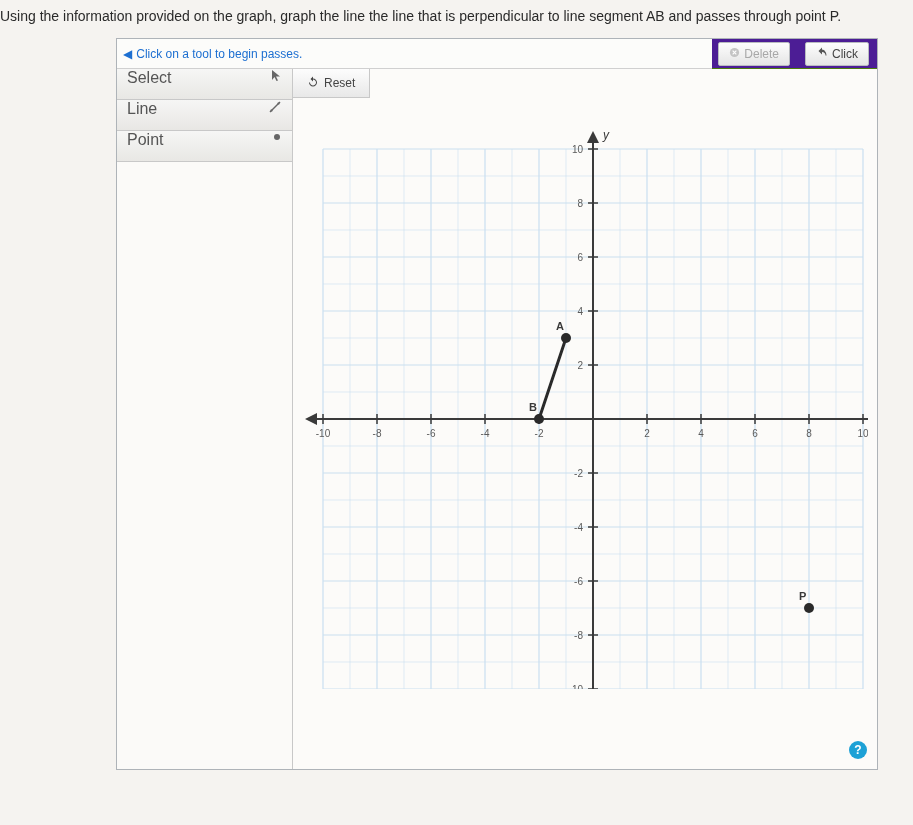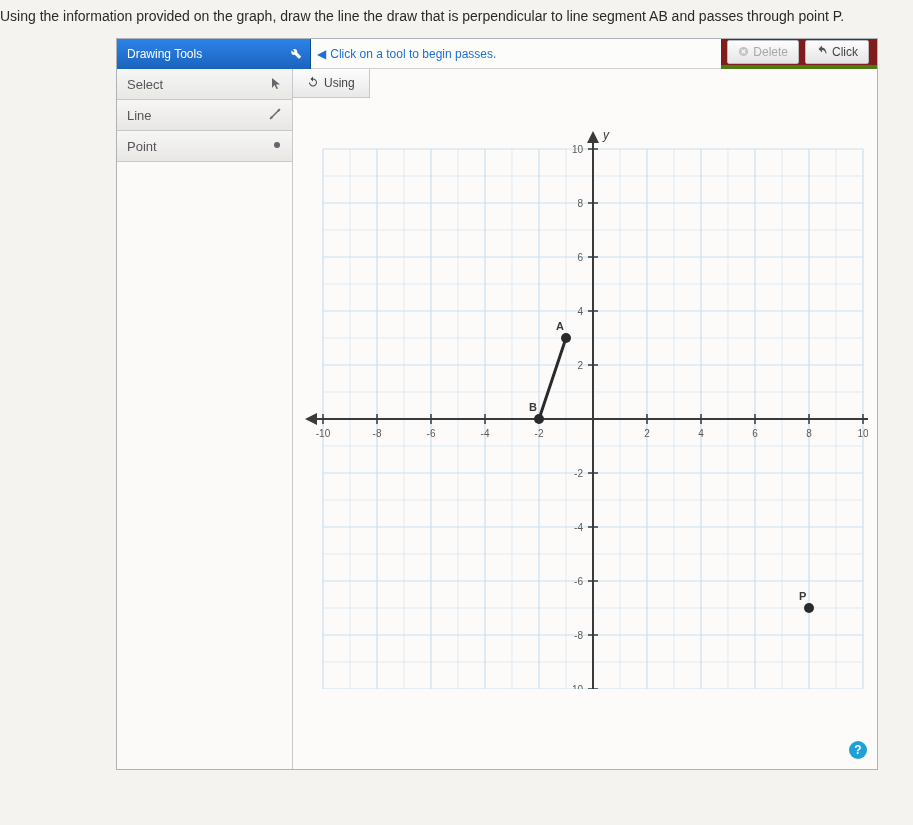--- a/index.html
+++ b/index.html
@@ -53,22 +53,23 @@
     border-bottom: 1px solid #d0d0d0;
   }
   .hint .arrow-left {
     margin-right: 4px;
     color: #1d6fd1;
   }
   .top-right {
     display: flex;
     align-items: center;
     padding-right: 8px;
-    border-bottom: 4px solid #4d7c0f;
-    background: #7f1d1d;
+    border-bottom: 1px solid #4d7c0f;
+    background: #4c1d95;
+    gap: 9px;
   }
   .btn {
     background: linear-gradient(#fdfdfd, #e5e5e5);
     border: 1px solid #b9bcc0;
     border-radius: 2px;
     height: 22px;
     display: flex;
     align-items: center;
     padding: 0 10px;
     font-size: 12px;
@@ -90,24 +91,23 @@
   }
   .sidebar {
     width: 175px;
     border-right: 1px solid #c8c8c8;
     background: #fbfaf8;
   }
   .tool-item {
     height: 30px;
     border-bottom: 1px solid #c8c8c8;
     display: flex;
-    align-items: center;
     justify-content: space-between;
     padding: 0 10px;
-    font-size: 13px;
+    font-size: 16px;
     color: #555;
     background: linear-gradient(#f6f6f5, #e8e7e4);
     cursor: pointer;
   }
   .tool-item .ico {
     font-size: 12px;
     color: #666;
   }
   .canvas-area {
     flex: 1;
@@ -151,33 +151,25 @@
     font-weight: bold;
     display: flex;
     align-items: center;
     justify-content: center;
     cursor: pointer;
   }
 </style>
 </head>
 <body>
 
-<div class="prompt">Using the information provided on the graph, draw the line the draw that is perpendicular to line segment AB and passes through point P.</div>
+<div class="prompt">Using the information provided on the graph, graph the line the line that is perpendicular to line segment AB and passes through point P.</div>
 
 <div class="widget-outer">
 
   <div class="toolbar">
-    <div class="tools-header">
-      <span>Drawing Tools</span>
-      <span class="wrench">
-        <svg width="13" height="13" viewBox="0 0 24 24" fill="#fff">
-            <path d="M22 19l-7-7c.6-1.7.2-3.7-1.2-5.1-1.8-1.8-4.6-2-6.6-.6l3.3 3.3-2.1 2.1L5 8.4c-1.4 2-1.2 4.8.6 6.6 1.4 1.4 3.4 1.8 5.1 1.2l7 7c.4.4 1 .4 1.4 0l2.8-2.8c.5-.4.5-1 .1-1.4z"></path>
-          </svg>
-      </span>
-    </div>
     <div class="hint">
       <span class="arrow-left">◀</span>
       <span>Click on a tool to begin passes.</span>
     </div>
     <div class="top-right">
       <div class="btn disabled">
         <span class="ico" style="color:#c4c4c4">
           <svg width="11" height="11" viewBox="0 0 24 24" fill="#c4c4c4">
               <circle cx="12" cy="12" r="10"></circle>
               <path d="M8 8l8 8M16 8l-8 8" stroke="#fff" stroke-width="2.5"></path>
@@ -226,21 +218,21 @@
       </div>
     </div>
 
     <div class="canvas-area">
       <div class="reset-btn">
         <span class="ico">
           <svg width="12" height="12" viewBox="0 0 24 24" fill="#444">
               <path d="M12 4V1L7 6l5 5V7c3.3 0 6 2.7 6 6s-2.7 6-6 6-6-2.7-6-6H4c0 4.4 3.6 8 8 8s8-3.6 8-8-3.6-8-8-8z"></path>
             </svg>
         </span>
-        <span>Using</span>
+        <span>Reset</span>
       </div>
 
       <svg id="graph" class="graph-svg" width="565" height="560">
           <line x1="20" y1="560" x2="20" y2="20" stroke="#c9dff0" stroke-width="1.2"></line>
           <line x1="47" y1="560" x2="47" y2="20" stroke="#c9dff0" stroke-width="0.6"></line>
           <line x1="74" y1="560" x2="74" y2="20" stroke="#c9dff0" stroke-width="1.2"></line>
           <line x1="101" y1="560" x2="101" y2="20" stroke="#c9dff0" stroke-width="0.6"></line>
           <line x1="128" y1="560" x2="128" y2="20" stroke="#c9dff0" stroke-width="1.2"></line>
           <line x1="155" y1="560" x2="155" y2="20" stroke="#c9dff0" stroke-width="0.6"></line>
           <line x1="182" y1="560" x2="182" y2="20" stroke="#c9dff0" stroke-width="1.2"></line>

